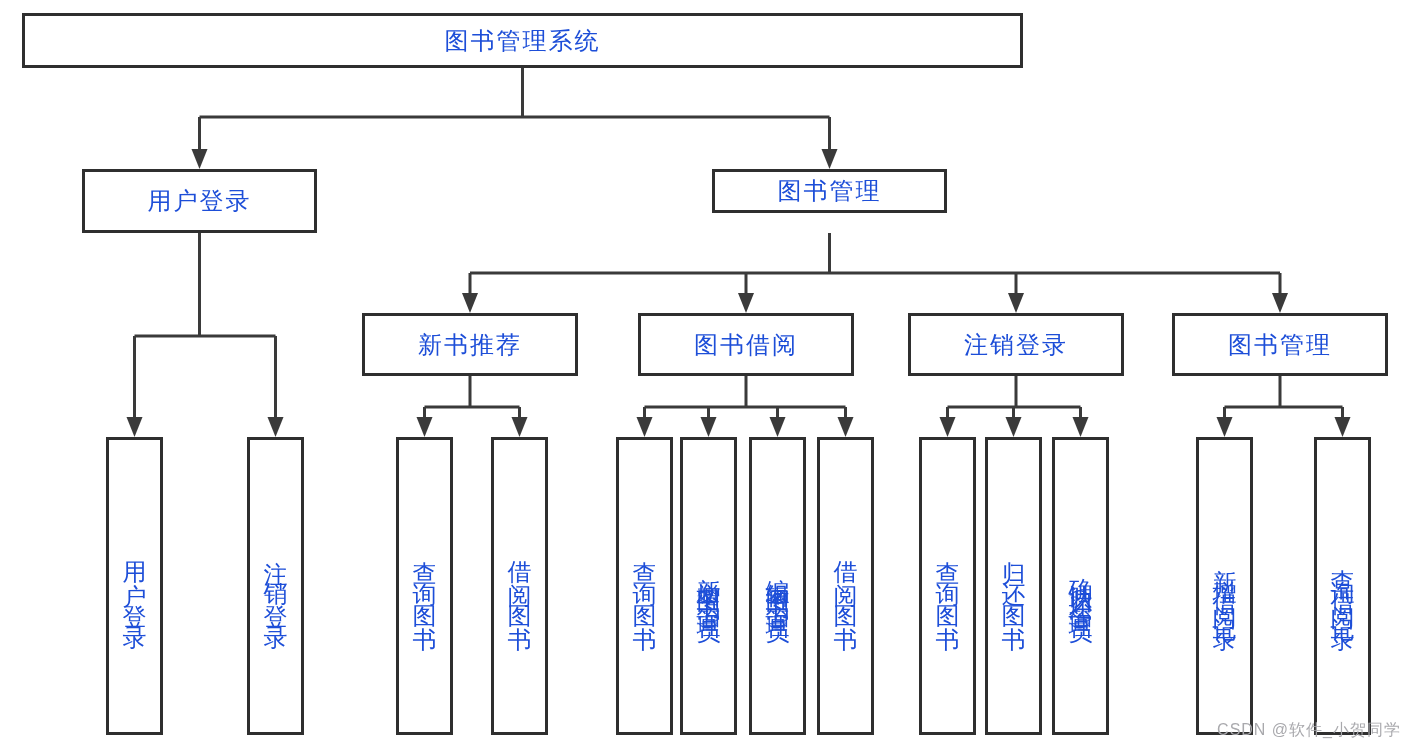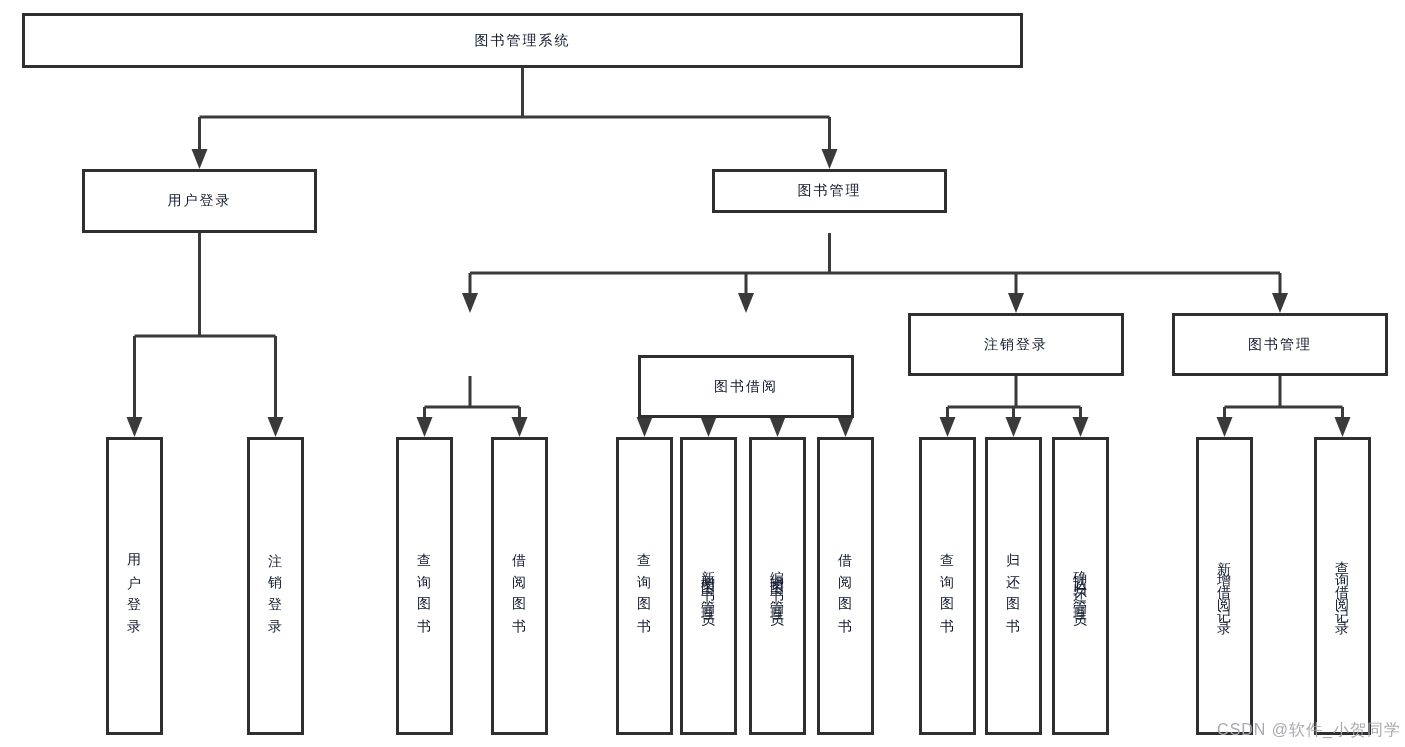--- a/index.html
+++ b/index.html
@@ -24,35 +24,35 @@
     pointer-events: none;
   }
   .node {
     position: absolute;
     box-sizing: border-box;
     background: #ffffff;
     border: 3px solid #2f2f2f;
     display: flex;
     align-items: center;
     justify-content: center;
-    color: #0f172a;
-    font-size: 14px;
+    color: #1d4ed8;
+    font-size: 24px;
     letter-spacing: 2px;
     white-space: nowrap;
     z-index: 2;
   }
   
   .n-root  { left: 22px;  top: 13px;  width: 1001px; height: 55px; }
   
   .n-l2a   { left: 82px;  top: 169px; width: 235px; height: 64px; }
   .n-l2b   { left: 712px; top: 169px; width: 235px; height: 44px; }
   
   .n-l3    { top: 313px; width: 216px; height: 63px; }
   .n-l3a   { left: 362px; }
-  .n-l3b   { left: 638px; margin-top: 42px; }
+  .n-l3b   { left: 638px; }
   .n-l3c   { left: 908px; }
   .n-l3d   { left: 1172px; }
   
   .leaf    { top: 437px; width: 57px; height: 298px; }
   .leaf span {
     writing-mode: vertical-rl;
     text-orientation: mixed;
     line-height: 1;
     white-space: nowrap;
   }
@@ -128,20 +128,21 @@
       <polygon points="1216.5,417 1232.5,417 1224.5,437"></polygon>
       <polygon points="1334.5,417 1350.5,417 1342.5,437"></polygon>
     </g>
   </svg>
 
   <div class="node n-root">图书管理系统</div>
 
   <div class="node n-l2a">用户登录</div>
   <div class="node n-l2b">图书管理</div>
 
+  <div class="node n-l3 n-l3a">新书推荐</div>
   <div class="node n-l3 n-l3b">图书借阅</div>
   <div class="node n-l3 n-l3c">注销登录</div>
   <div class="node n-l3 n-l3d">图书管理</div>
 
   <div class="node leaf vs-4 lf1">
     <span>用户登录</span>
   </div>
   <div class="node leaf vs-4 lf2">
     <span>注销登录</span>
   </div>

